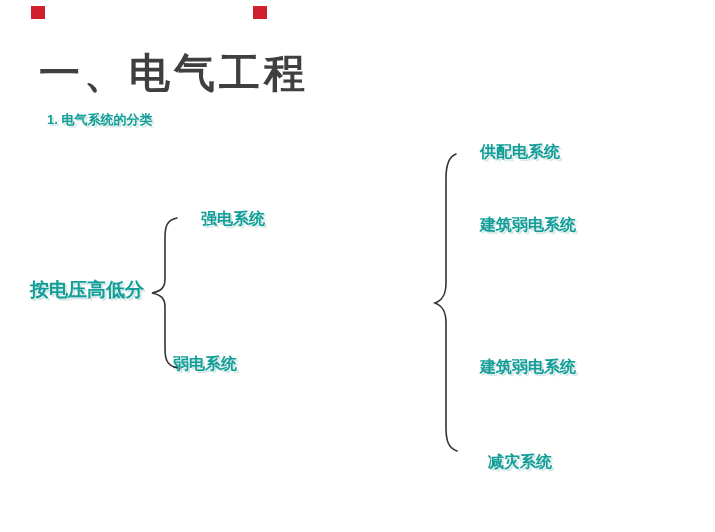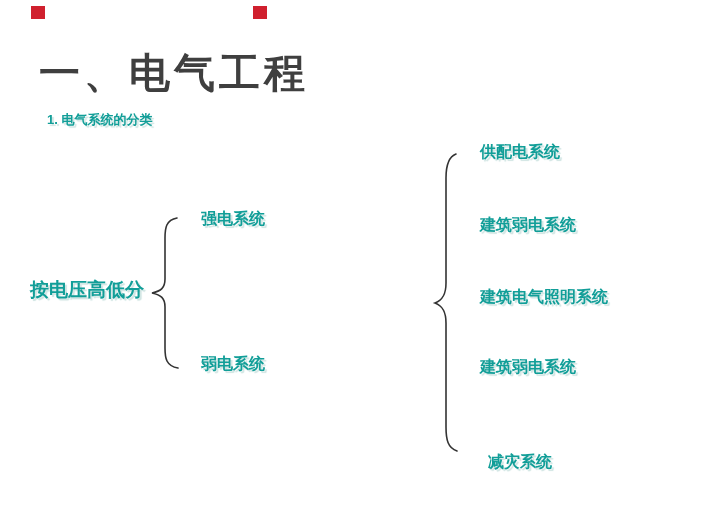--- a/index.html
+++ b/index.html
@@ -53,21 +53,21 @@
     text-shadow: 2px 2px 1px #cfe4e2;
     white-space: nowrap;
   }
   .group-label { font-size: 19px; }
   .node-label  { font-size: 16px; }
 
   .lbl-voltage   { left: 30px;  top: 277px; }
   .lbl-function  { left: 318px; top: 290px; }
 
   .node-strong   { left: 185px; top: 209px; margin-left: 16px; }
-  .node-weak     { left: 201px; top: 354px; }
+  .node-weak     { left: 173px; top: 354px; }
 
   .node-supply   { left: 480px; top: 142px; }
   .node-power    { left: 480px; top: 215px; }
   .node-lighting { left: 480px; top: 287px; }
   .node-bweak    { left: 480px; top: 357px; }
   .node-disaster { left: 480px; top: 452px; margin-left: 8px; }
 
   .brace-layer {
     position: absolute;
     left: 0; top: 0;
@@ -98,21 +98,20 @@
 
   <div class="teal-label node-label node-strong">强电系统</div>
 
   <div class="teal-label node-label node-weak">弱电系统</div>
 
 
   <div class="teal-label node-label node-supply">供配电系统</div>
 
   <div class="teal-label node-label node-power">建筑弱电系统</div>
 
-  <div class="teal-label node-label node-lighting">建筑电气照明系统</div>
 
   <div class="teal-label node-label node-bweak">建筑弱电系统</div>
 
   <div class="teal-label node-label node-disaster">减灾系统</div>
 
   <svg class="brace-layer" viewBox="0 0 715 532" xmlns="http://www.w3.org/2000/svg">
     <path d="M177,218
              C166,220 165,228 165,238
              L165,279
              C165,288 161,291 152,293

